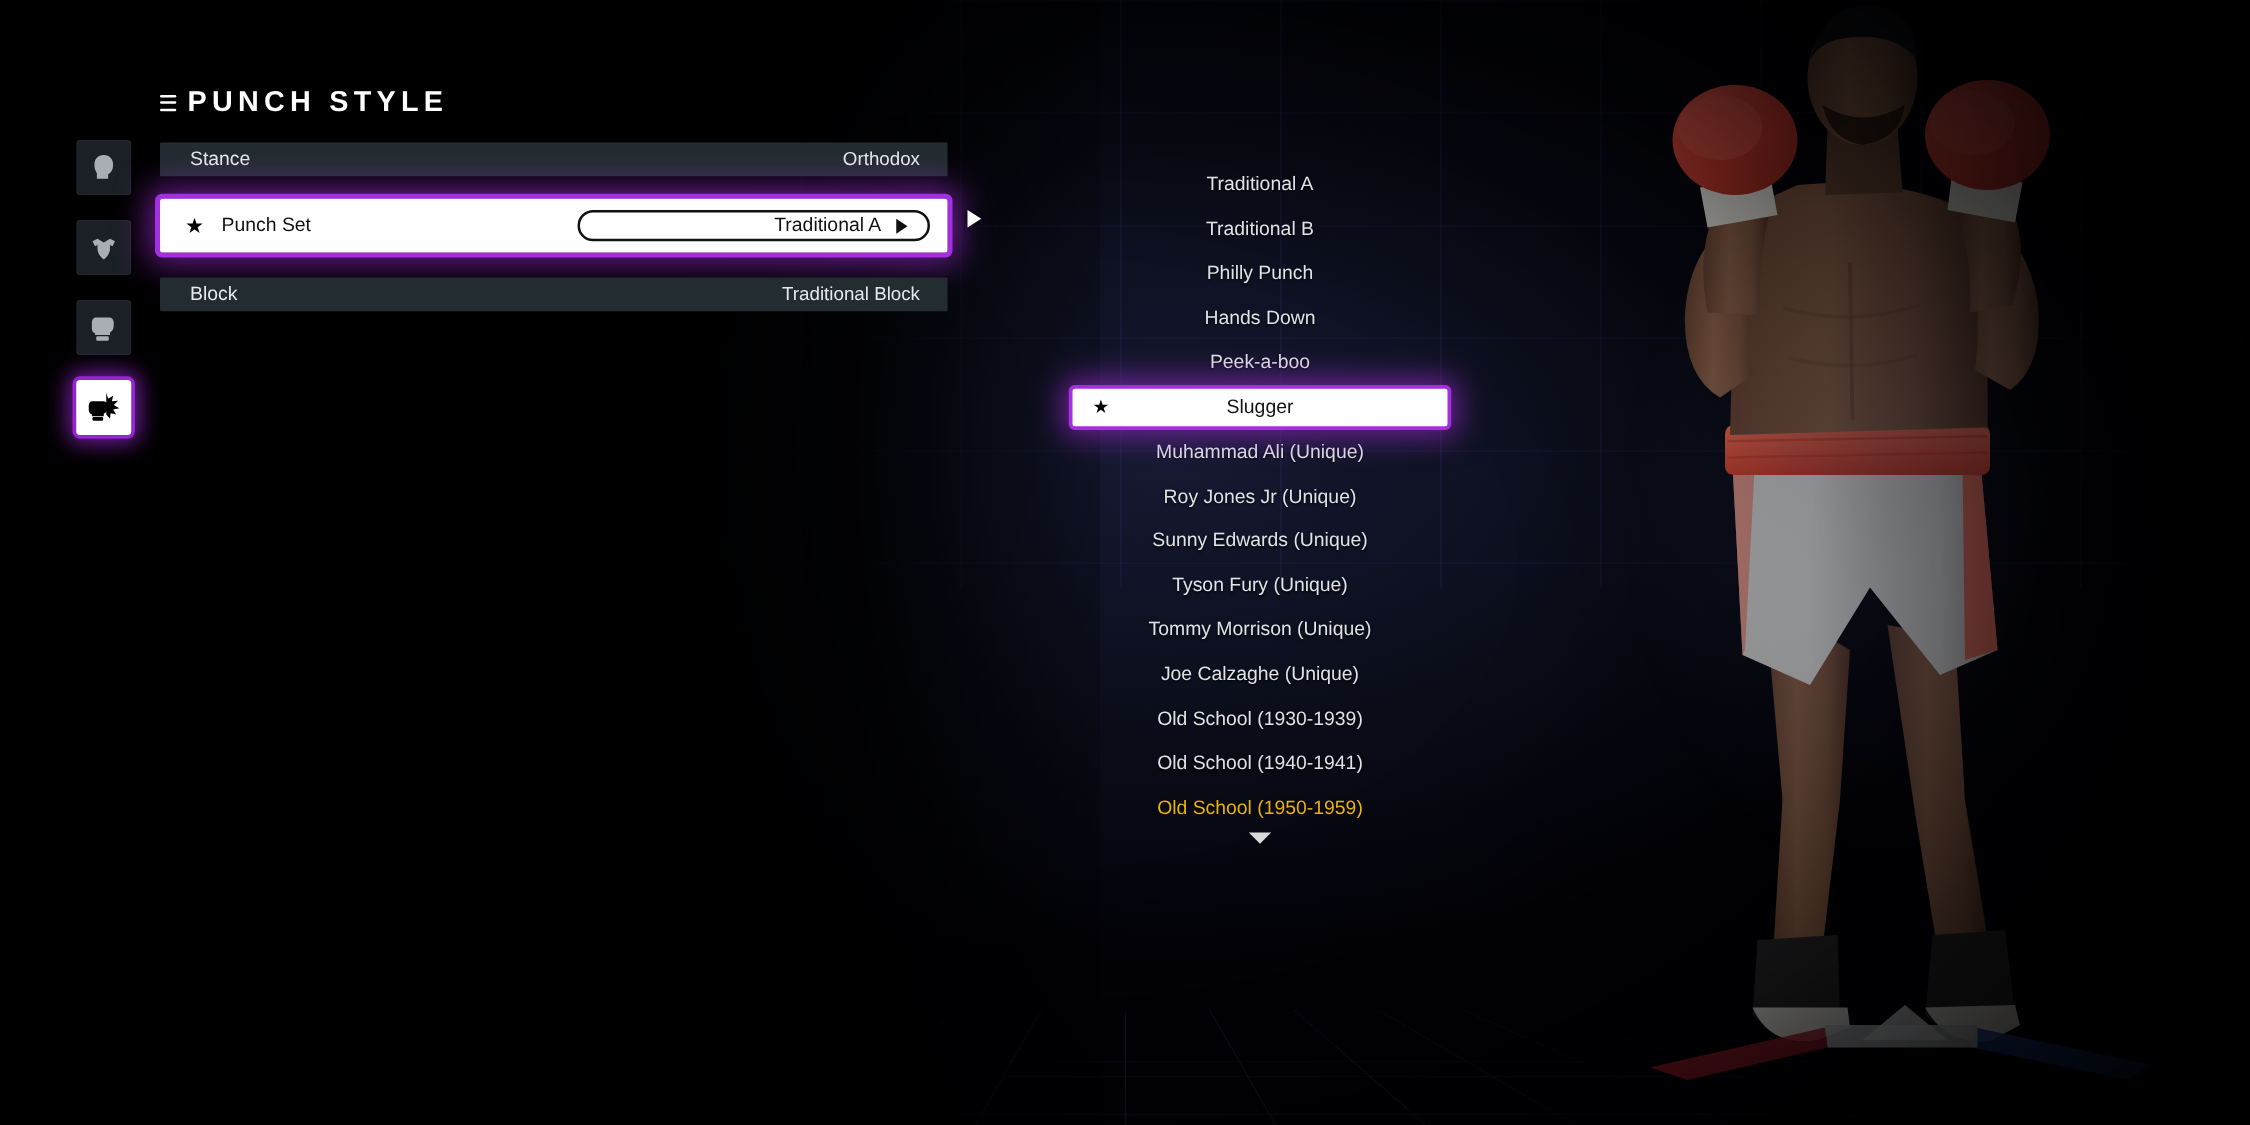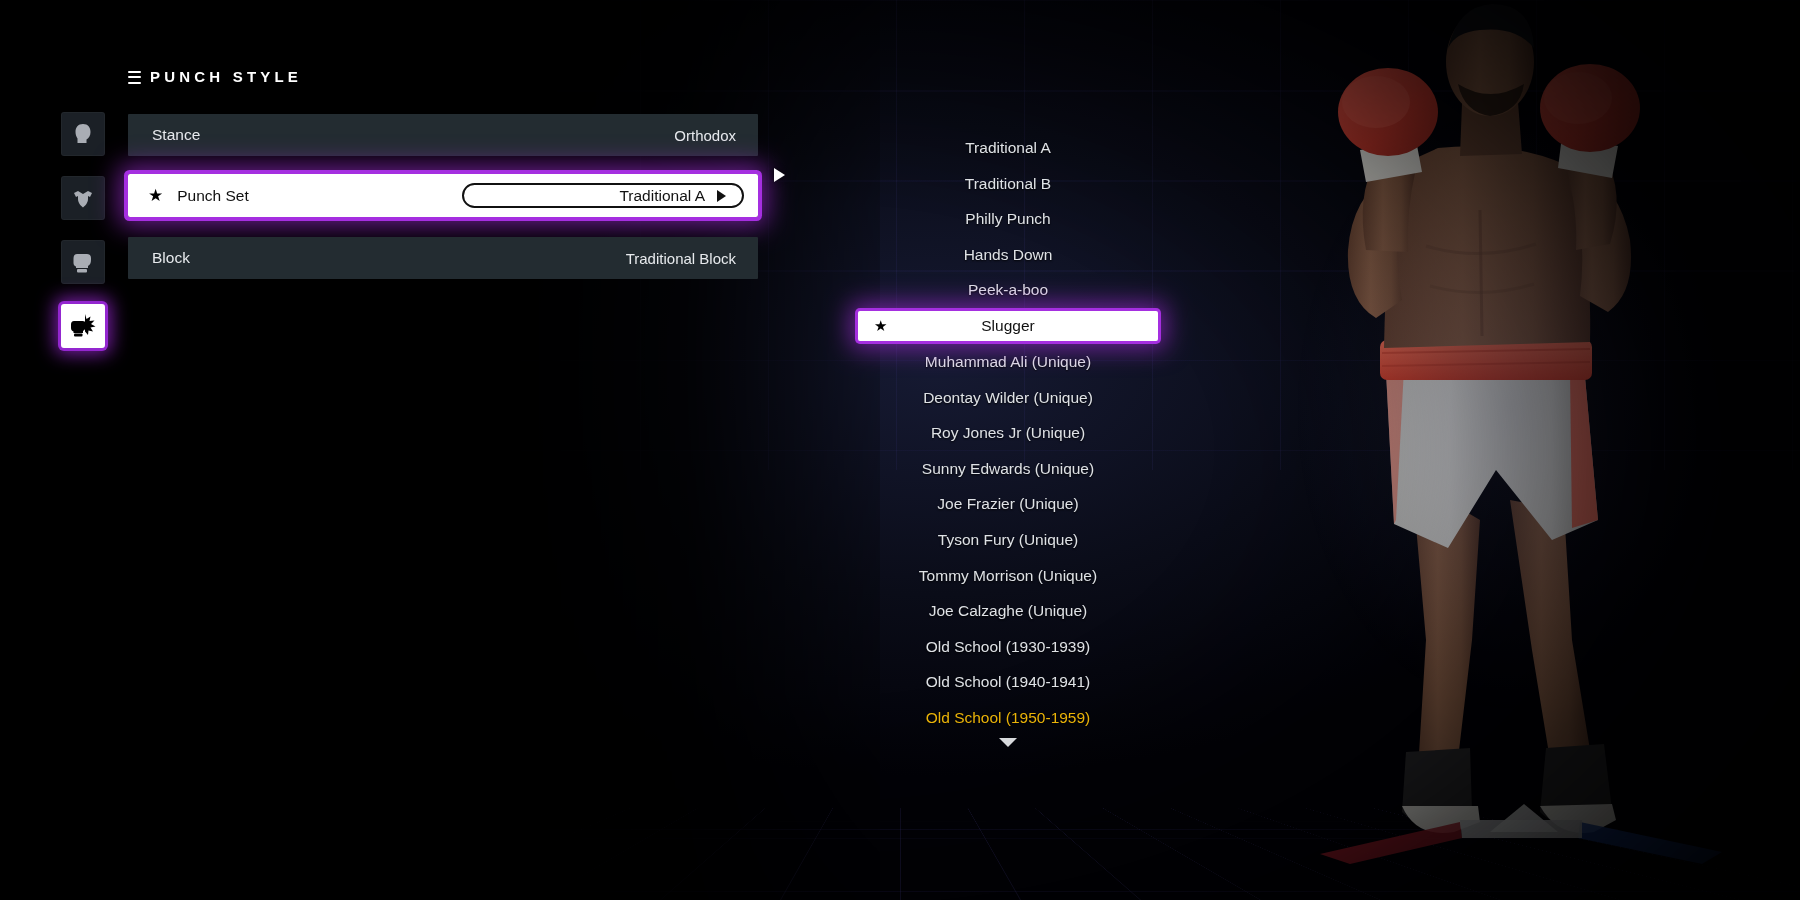--- a/index.html
+++ b/index.html
@@ -85,21 +85,21 @@
     display: block;
     height: 2px;
     background: #fff;
     border-radius: 1px;
   }
   .hamburger i:nth-child(1) { width: 13px; }
   .hamburger i:nth-child(2) { width: 13px; }
   .hamburger i:nth-child(3) { width: 13px; }
   #page-title {
     color: #ffffff;
-    font-size: 15px;
+    font-size: 23px;
     font-weight: bold;
     letter-spacing: 4.2px;
     text-transform: uppercase;
     text-shadow: 0 1px 3px rgba(0,0,0,0.8);
   }
 
   
   #rail {
     position: absolute;
     left: 61px;
@@ -131,21 +131,21 @@
 
   
   #rows {
     position: absolute;
     left: 128px;
     top: 114px;
     width: 630px;
   }
   .row {
     position: relative;
-    height: 42px;
+    height: 27px;
     margin-bottom: 18px;
     display: flex;
     align-items: center;
     background: #232c31;
     padding: 0 22px 0 24px;
     border-radius: 1px;
   }
   .row .row-label {
     color: #e7eaed;
     font-size: 15.5px;
@@ -445,24 +445,22 @@
         <div class="opt"><span>Traditional A</span></div>
         <div class="opt"><span>Traditional B</span></div>
         <div class="opt"><span>Philly Punch</span></div>
         <div class="opt"><span>Hands Down</span></div>
         <div class="opt"><span>Peek-a-boo</span></div>
         <div class="opt selected">
           <span class="star">★</span>
           <span>Slugger</span>
         </div>
         <div class="opt"><span>Muhammad Ali (Unique)</span></div>
-        <div class="opt"><span>Deontay Wilder (Unique)</span></div>
         <div class="opt"><span>Roy Jones Jr (Unique)</span></div>
         <div class="opt"><span>Sunny Edwards (Unique)</span></div>
-        <div class="opt"><span>Joe Frazier (Unique)</span></div>
         <div class="opt"><span>Tyson Fury (Unique)</span></div>
         <div class="opt"><span>Tommy Morrison (Unique)</span></div>
         <div class="opt"><span>Joe Calzaghe (Unique)</span></div>
         <div class="opt"><span>Old School (1930-1939)</span></div>
         <div class="opt"><span>Old School (1940-1941)</span></div>
         <div class="opt faded"><span>Old School (1950-1959)</span></div>
       </div>
     <div id="scroll-down-caret"></div>
   </div>
 

